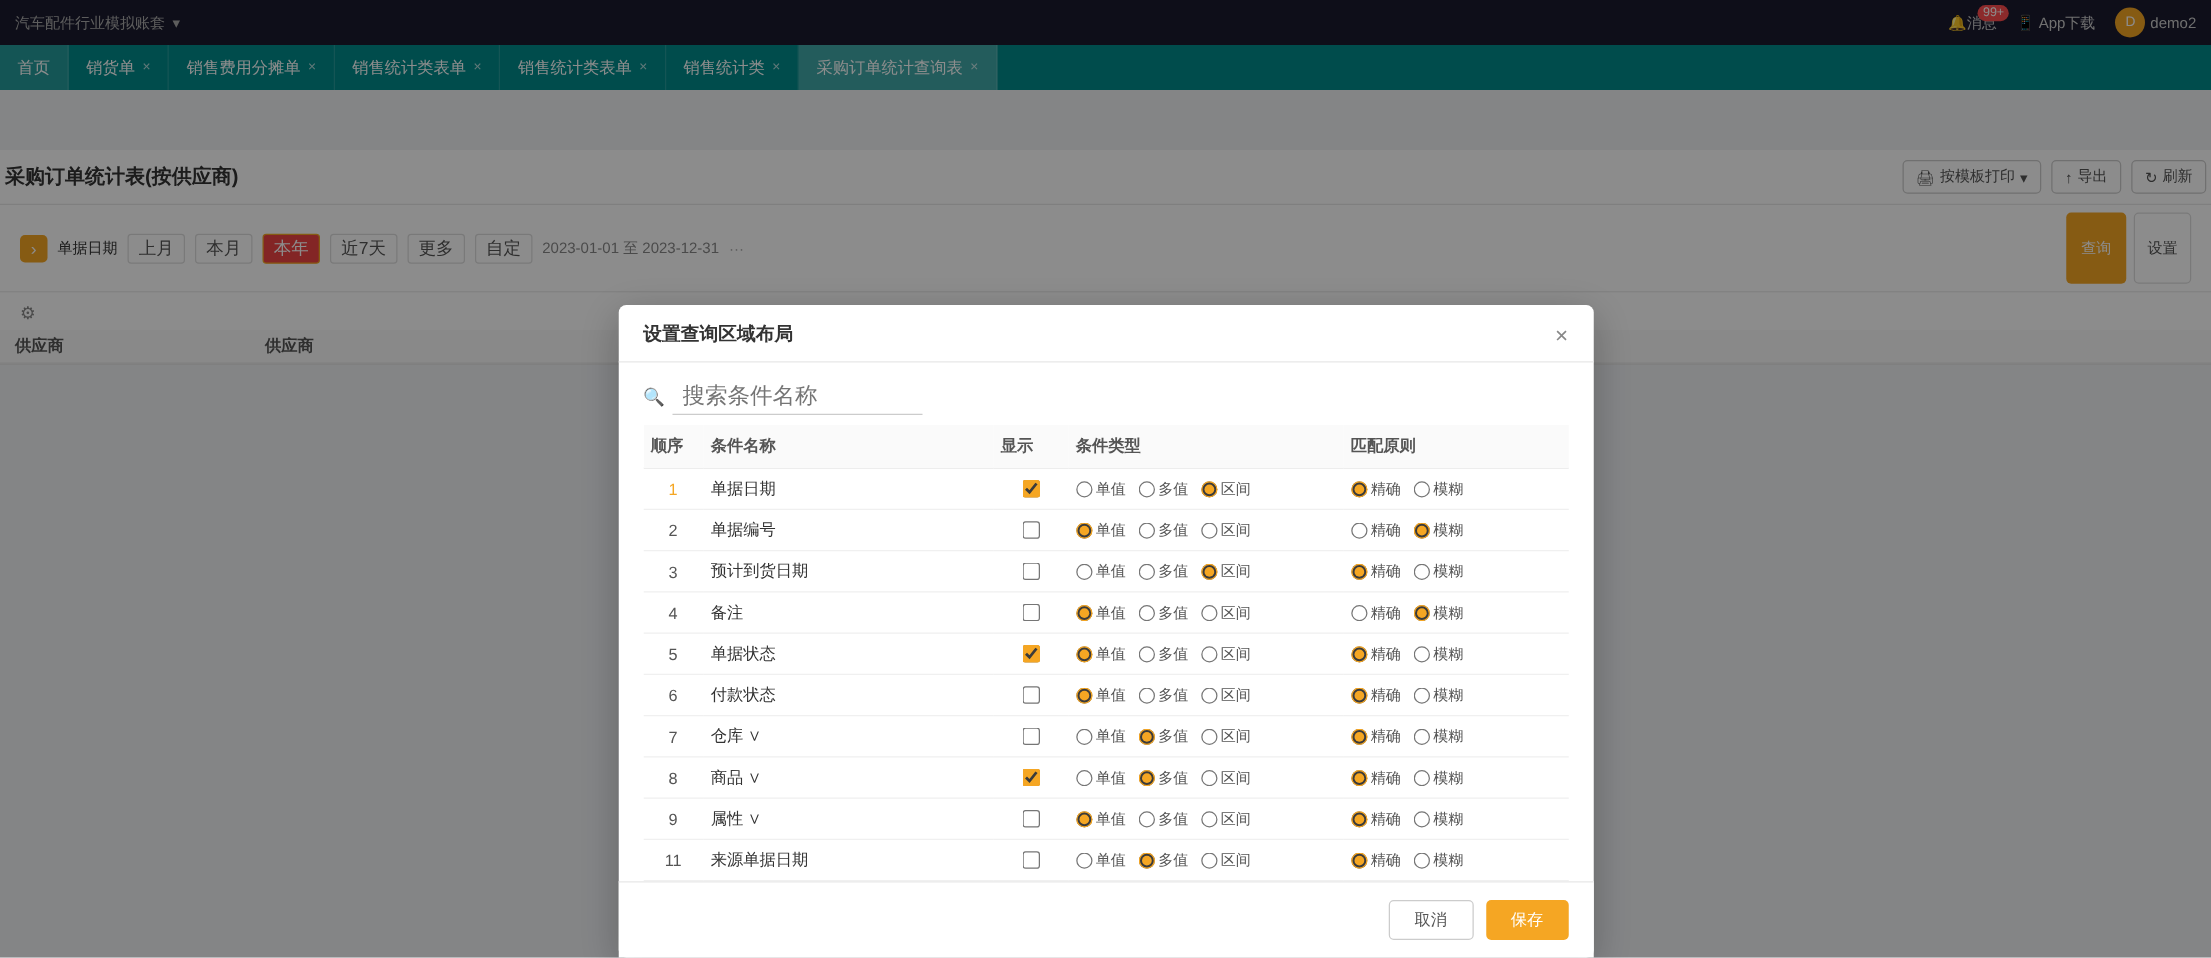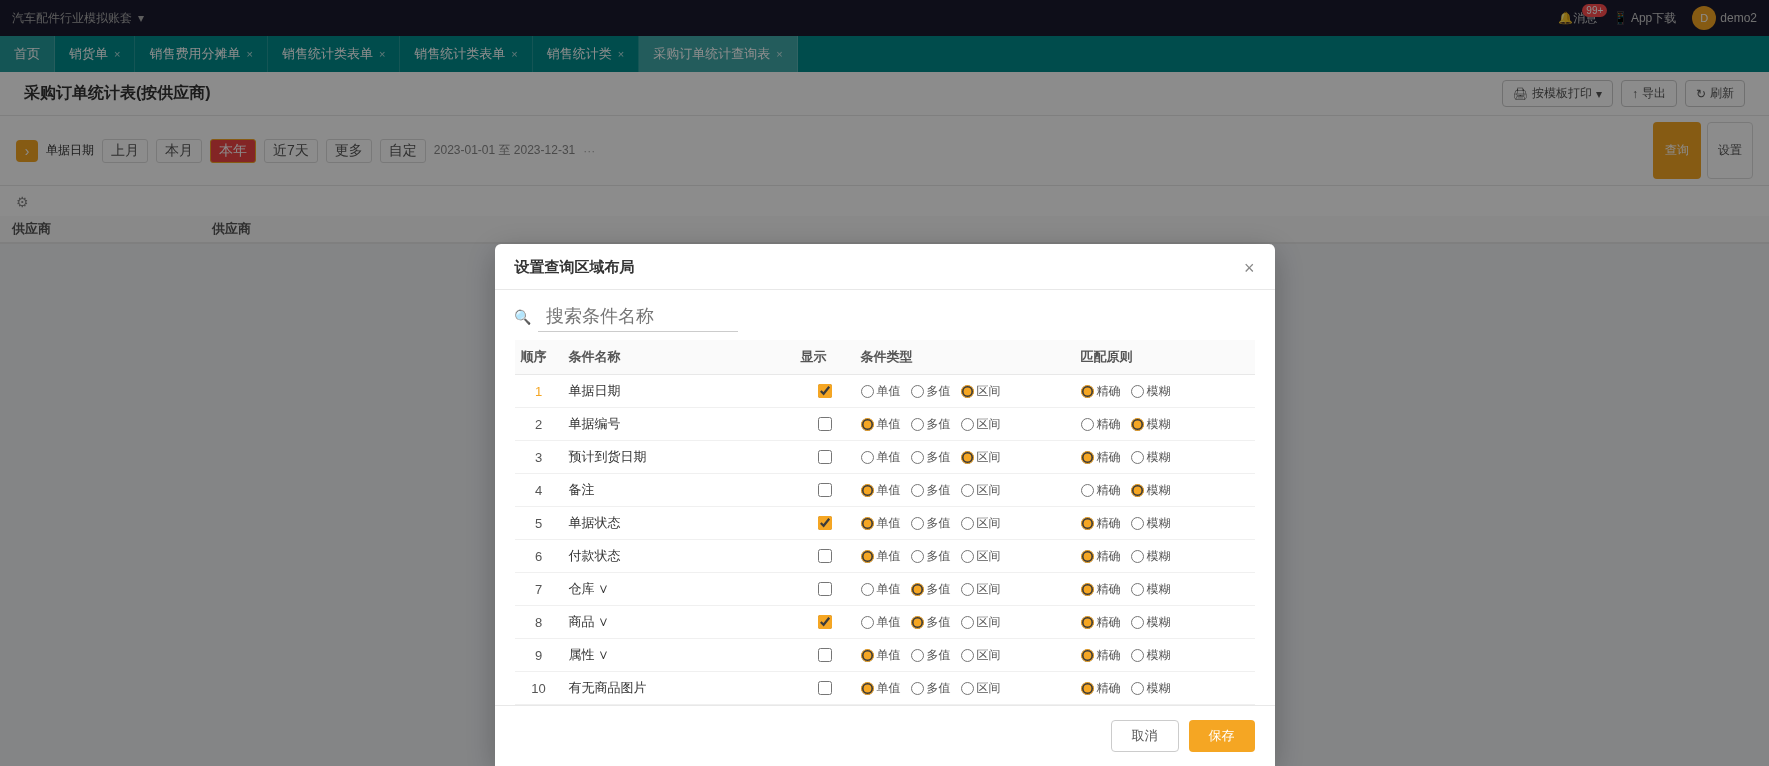--- a/index.html
+++ b/index.html
@@ -42,25 +42,26 @@
       white-space: nowrap;
       border-right: 1px solid rgba(255,255,255,0.15);
     }
     .tab-item.home { background: rgba(255,255,255,0.15); }
     .tab-item .close-x { margin-left: 6px; font-size: 11px; opacity: 0.7; }
     .tab-item.active { background: rgba(255,255,255,0.25); }
 
     
     .page-header {
       background: #fff;
-      padding: 8px 24px;
+      padding: 8px 4px;
       display: flex;
       align-items: center;
       justify-content: space-between;
       border-bottom: 1px solid #e8e8e8;
+      margin-top: 48px;
     }
     .page-title { font-size: 16px; font-weight: bold; color: #333; }
     .header-actions { display: flex; gap: 8px; align-items: center; }
     .btn-outline { border: 1px solid #ccc; background: #fff; padding: 4px 10px; border-radius: 4px; cursor: pointer; font-size: 12px; color: #555; display: flex; align-items: center; gap: 4px; }
 
     
     .filter-bar {
       background: #fff;
       padding: 6px 16px;
       display: flex;
@@ -537,38 +538,38 @@
                 </div>
               </td>
               <td class="col-match">
                 <div class="radio-group">
                   <label class="radio-item"><input type="radio" name="match_9" checked="" style="">精确</label>
                   <label class="radio-item"><input type="radio" name="match_9" style="">模糊</label>
                 </div>
               </td>
             </tr>
             <tr>
-              <td class="col-order" style="color: rgb(85, 85, 85);">10</td>
-              <td class="col-name">有无商品图片</td>
-              <td class="col-show">
-                <div class="cb-wrap">
-                  <input type="checkbox" style="">
-                </div>
-              </td>
-              <td class="col-type">
-                <div class="radio-group">
-                  <label class="radio-item"><input type="radio" name="type_10" checked="" style="">单值</label>
-                  <label class="radio-item"><input type="radio" name="type_10" style="">多值</label>
-                  <label class="radio-item"><input type="radio" name="type_10" style="">区间</label>
-                </div>
-              </td>
-              <td class="col-match">
-                <div class="radio-group">
-                  <label class="radio-item"><input type="radio" name="match_10" checked="" style="">精确</label>
-                  <label class="radio-item"><input type="radio" name="match_10" style="">模糊</label>
+              <td class="col-order" style="color: rgb(85, 85, 85);">11</td>
+              <td class="col-name">来源单据日期</td>
+              <td class="col-show">
+                <div class="cb-wrap">
+                  <input type="checkbox" style="">
+                </div>
+              </td>
+              <td class="col-type">
+                <div class="radio-group">
+                  <label class="radio-item"><input type="radio" name="type_11" style="">单值</label>
+                  <label class="radio-item"><input type="radio" name="type_11" checked="" style="">多值</label>
+                  <label class="radio-item"><input type="radio" name="type_11" style="">区间</label>
+                </div>
+              </td>
+              <td class="col-match">
+                <div class="radio-group">
+                  <label class="radio-item"><input type="radio" name="match_11" checked="" style="">精确</label>
+                  <label class="radio-item"><input type="radio" name="match_11" style="">模糊</label>
                 </div>
               </td>
             </tr>
           </tbody>
       </table>
     </div>
 
     <div class="dialog-footer">
       <button class="btn-cancel">取消</button>
       <button class="btn-save">保存</button>

